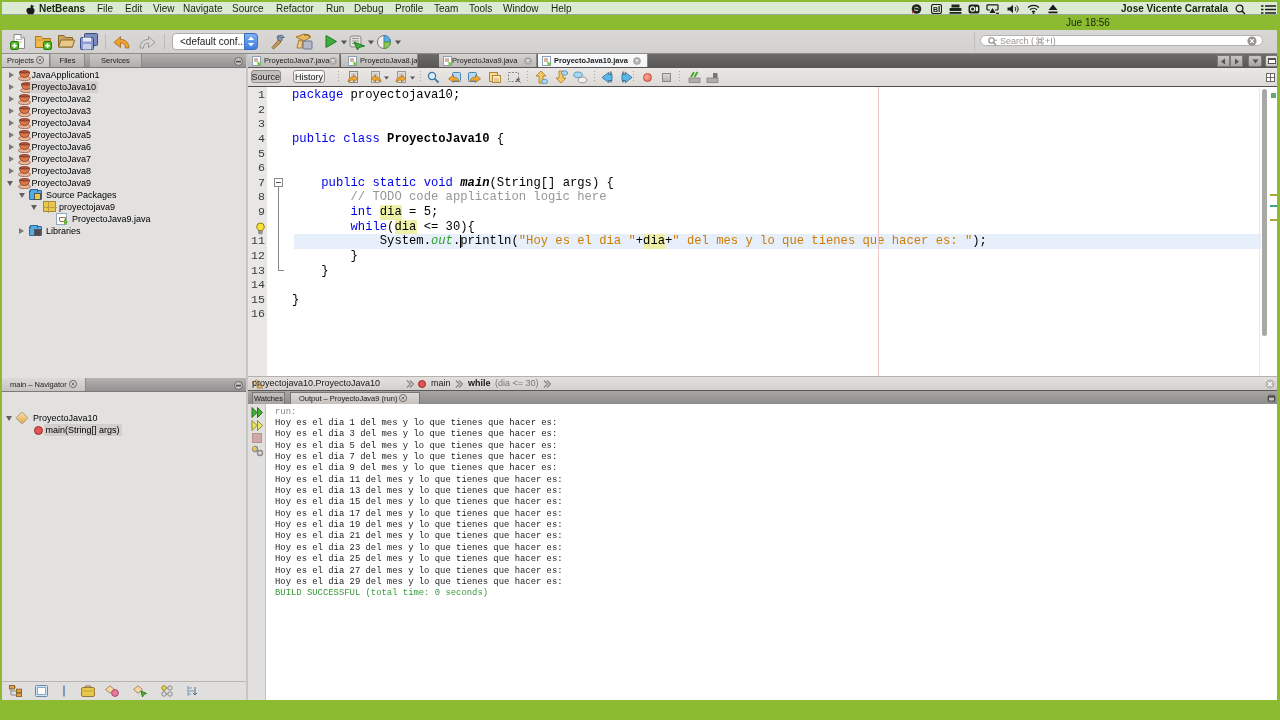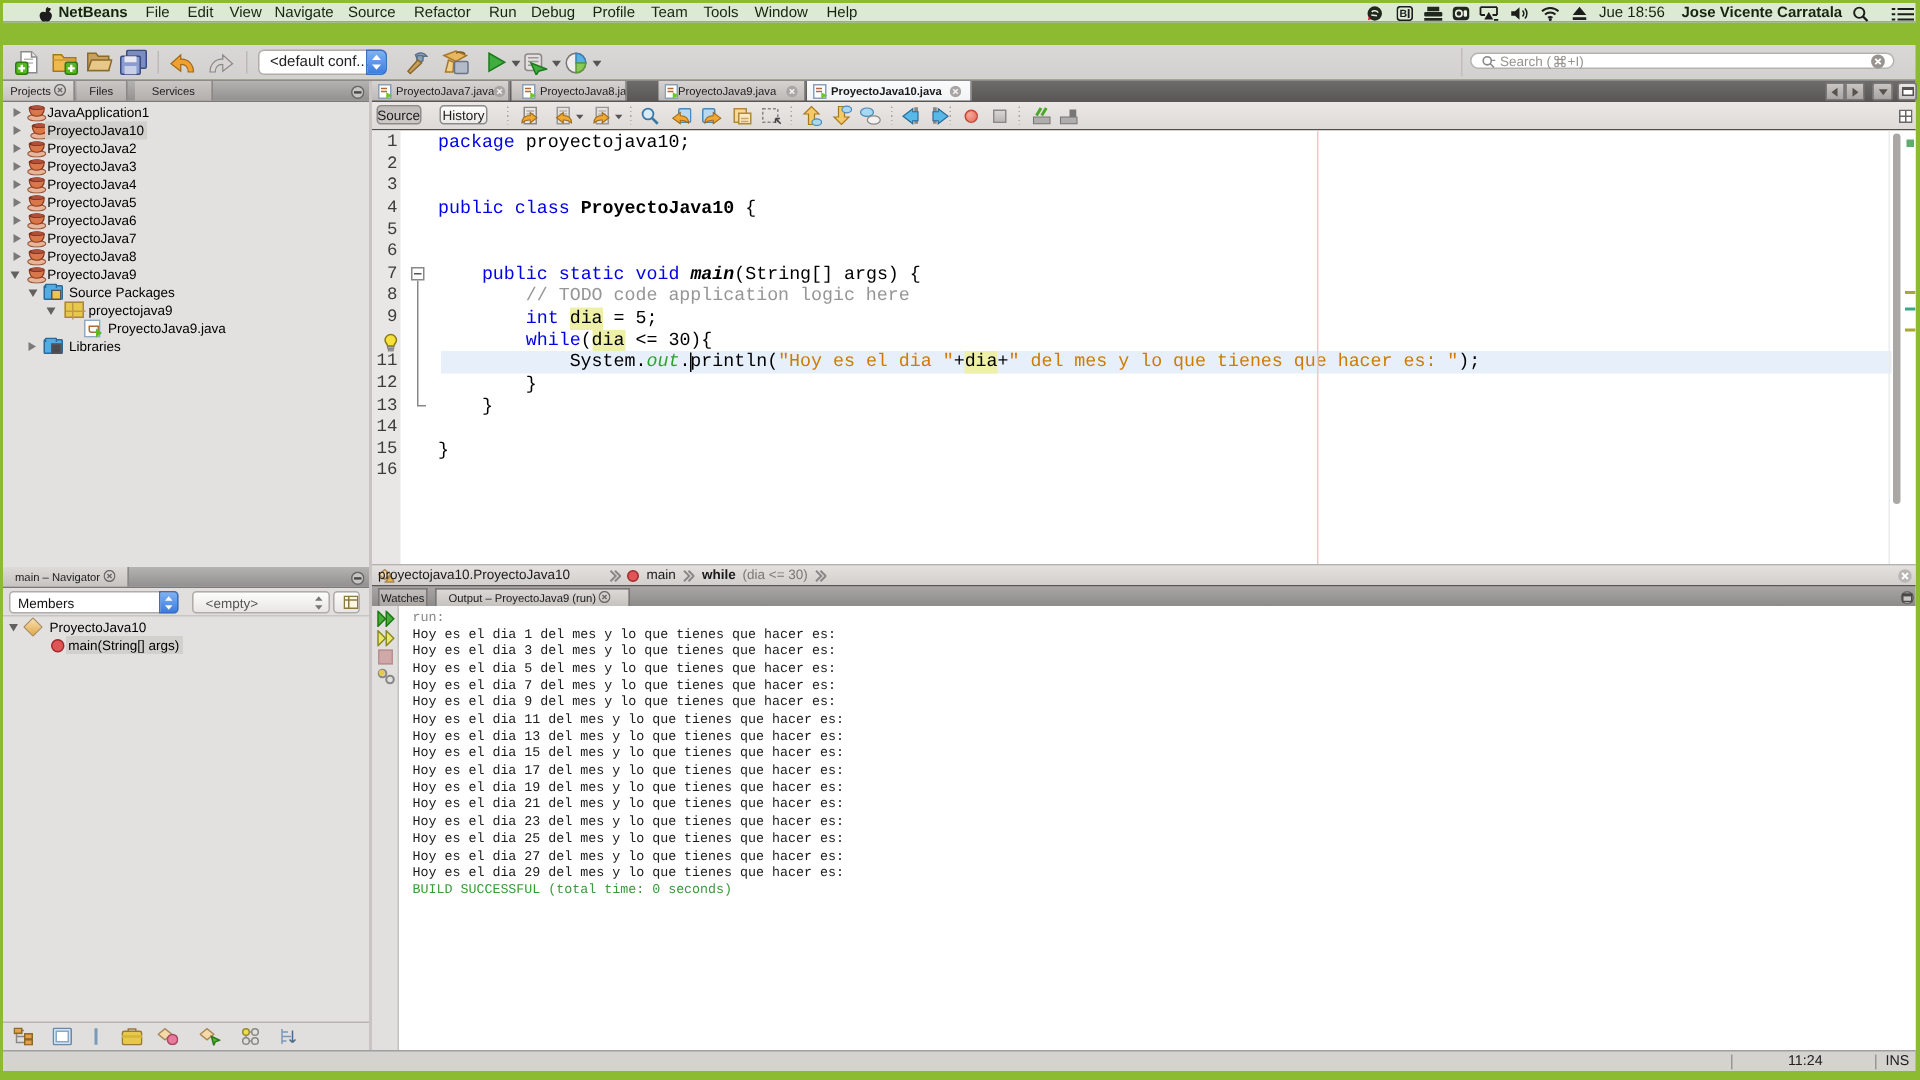--- a/index.html
+++ b/index.html
@@ -139,21 +139,21 @@
         <path d="M8 3 A3 3 0 0 1 8 7 M9.6 1.6 A5 5 0 0 1 9.6 8.4" stroke="#1c1c1c" stroke-width="1" fill="none"></path>
       </svg>
     <svg class="mi" style="left:1025px;top:2px;" width="13" height="10" viewBox="0 0 13 10">
         <path d="M1 3.5 A8 8 0 0 1 12 3.5 M3 5.7 A5.2 5.2 0 0 1 10 5.7 M5 7.8 A2.6 2.6 0 0 1 8 7.8" stroke="#1c1c1c" stroke-width="1.3" fill="none"></path>
         <circle cx="6.5" cy="9" r="1" fill="#1c1c1c"></circle>
       </svg>
     <svg class="mi" style="left:1046px;top:2px;" width="10" height="10" viewBox="0 0 10 10">
         <path d="M5 0.5 L9.5 6 H0.5 Z" fill="#1c1c1c"></path>
         <rect x="0.5" y="7.5" width="9" height="1.8" fill="#1c1c1c"></rect>
       </svg>
-    <div class="mi" style="left:1064px;">Jue 18:56</div>
+    <div class="mi" style="left:1064px;margin-top:14px;">Jue 18:56</div>
     <div class="mi" style="left:1119px;font-weight:bold;">Jose Vicente Carratala</div>
     <svg class="mi" style="left:1233px;top:2px;" width="11" height="11" viewBox="0 0 11 11">
         <circle cx="4.5" cy="4.5" r="3.4" fill="none" stroke="#1c1c1c" stroke-width="1.3"></circle>
         <path d="M7 7 L10 10" stroke="#1c1c1c" stroke-width="1.5"></path>
       </svg>
     <svg class="mi" style="left:1259px;top:3px;" width="15" height="9" viewBox="0 0 15 9">
         <path d="M4 1 H15 M0 1 H2.5 M4 4.5 H15 M0 4.5 H2.5 M4 8 H15 M0 8 H2.5" stroke="#1c1c1c" stroke-width="1.4"></path>
       </svg>
   </div>
   <div id="toolbar" class="abs">
@@ -376,38 +376,20 @@
 
     <div id="nav" class="abs" style="left:0;top:324px;width:208px;height:322px;">
       <div class="ptabrow" style="left:0;top:0;width:244px;">
         <div class="ptab" style="left:0;width:84px;border-left:none;text-align:left;padding-left:8px;">main – Navigator <svg width="8" height="8" viewBox="0 0 8 8" style="vertical-align:-1px;">
               <circle cx="4" cy="4" r="3.6" fill="none" stroke="#6a6866" stroke-width="0.9"></circle>
               <path d="M2.6 2.6 L5.4 5.4 M5.4 2.6 L2.6 5.4" stroke="#6a6866" stroke-width="0.9"></path>
             </svg></div>
         <svg class="abs" style="left:232px;top:3px;" width="9" height="9" viewBox="0 0 9 9">
             <circle cx="4.5" cy="4.5" r="4" fill="#c8c6c3" stroke="#6a6866"></circle>
             <rect x="2" y="3.8" width="5" height="1.6" fill="#4a4846"></rect>
-          </svg>
-      </div>
-      <div class="abs" style="left:0;top:14px;width:244px;height:19px;background:#e0dfde;border-bottom:1px solid #c8c5c2;">
-        <div class="abs" style="left:4px;top:2px;width:113px;height:15px;background:#fff;border:1px solid #b0ada9;border-radius:3px;font-size:9px;line-height:14px;padding-left:5px;color:#111;">Members</div>
-        <div class="abs" style="left:104px;top:2px;width:13px;height:15px;background:linear-gradient(#7fb2f2,#3d7de0);border-radius:0 3px 3px 0;border:1px solid #3a6ec2;"></div>
-        <svg class="abs" style="left:107px;top:5px;" width="7" height="10" viewBox="0 0 7 10">
-            <path d="M3.5 0.5 L6 3.5 H1 Z" fill="#fff"></path>
-            <path d="M3.5 9.5 L1 6.5 H6 Z" fill="#fff"></path>
-          </svg>
-        <div class="abs" style="left:126px;top:2px;width:92px;height:15px;background:linear-gradient(#fdfdfd,#e8e6e3);border:1px solid #b0ada9;border-radius:3px;font-size:9px;line-height:14px;padding-left:8px;color:#555;">&lt;empty&gt;</div>
-        <svg class="abs" style="left:207px;top:5px;" width="7" height="10" viewBox="0 0 7 10">
-            <path d="M3.5 0.5 L6 3.5 H1 Z" fill="#777"></path>
-            <path d="M3.5 9.5 L1 6.5 H6 Z" fill="#777"></path>
-          </svg>
-        <div class="abs" style="left:220px;top:2px;width:18px;height:15px;background:linear-gradient(#fdfdfd,#e8e6e3);border:1px solid #b0ada9;border-radius:3px;"></div>
-        <svg class="abs" style="left:227px;top:5px;" width="10" height="9" viewBox="0 0 10 9">
-            <rect x="0.5" y="0.5" width="9" height="8" fill="#fff8e0" stroke="#8a7a40"></rect>
-            <path d="M0.5 3 H9.5 M3.5 0.5 V8.5" stroke="#8a7a40"></path>
           </svg>
       </div>
       <div class="tree">
         <div class="trow" style="left:0;top:34px;">
             <span class="arr-d" style="left:3.5px;"></span>
             <span class="navclass" style="left:14px;"></span>
             <span class="abs" style="left:31px;">ProyectoJava10</span>
           </div>
         <div class="trow" style="left:0;top:46px;">
             <span class="navmeth" style="left:31.5px;"></span>
@@ -755,19 +737,13 @@
 Hoy es el dia 17 del mes y lo que tienes que hacer es:
 Hoy es el dia 19 del mes y lo que tienes que hacer es:
 Hoy es el dia 21 del mes y lo que tienes que hacer es:
 Hoy es el dia 23 del mes y lo que tienes que hacer es:
 Hoy es el dia 25 del mes y lo que tienes que hacer es:
 Hoy es el dia 27 del mes y lo que tienes que hacer es:
 Hoy es el dia 29 del mes y lo que tienes que hacer es:
 <span style="color:#3a9a3a;">BUILD SUCCESSFUL (total time: 0 seconds)</span></pre>
       </div>
   </div>
-  <div id="statusbar" class="abs">
-    <div class="abs" style="left:1152px;top:2px;width:1px;height:10px;background:#9a9896;"></div>
-    <div class="abs" style="left:1190px;top:1px;">11:24</div>
-    <div class="abs" style="left:1248px;top:2px;width:1px;height:10px;background:#9a9896;"></div>
-    <div class="abs" style="left:1255px;top:1px;">INS</div>
-  </div>
 </div>
 
 </body></html>

